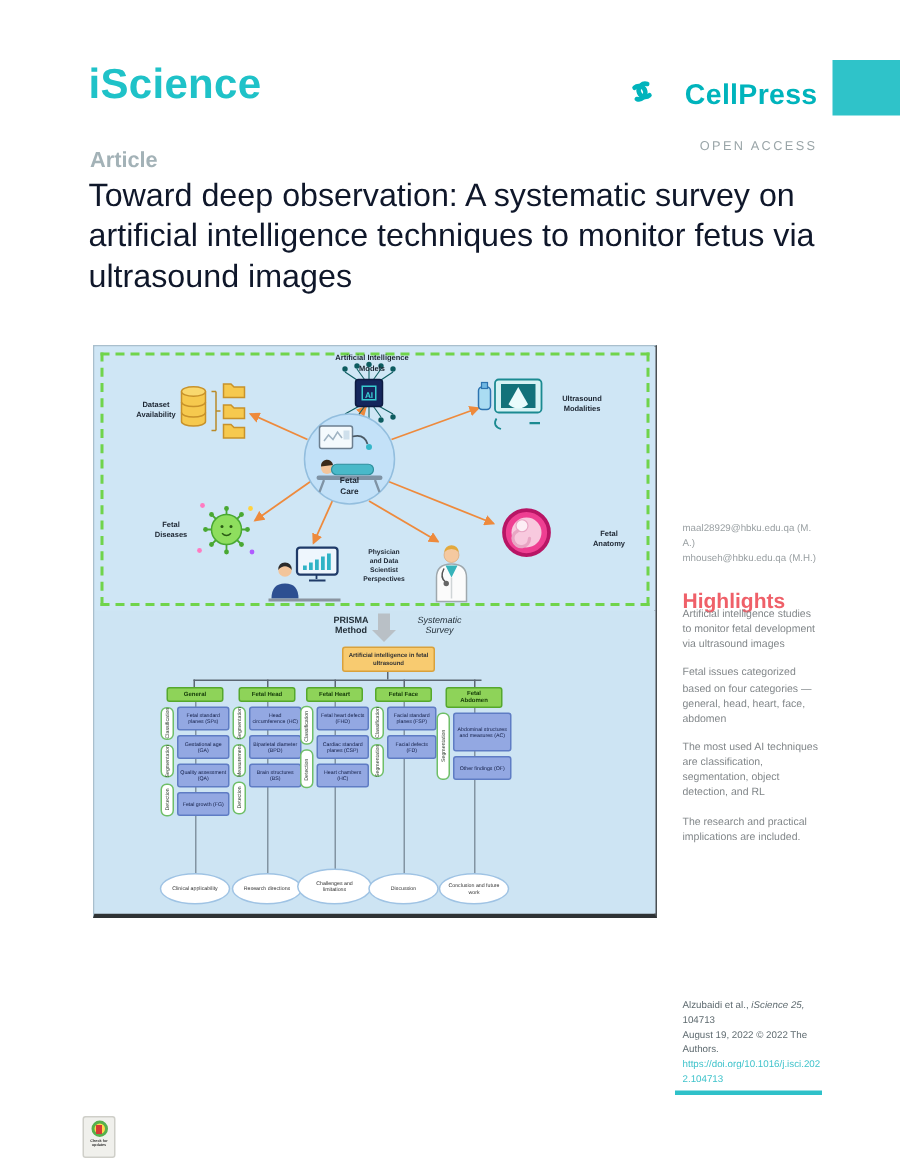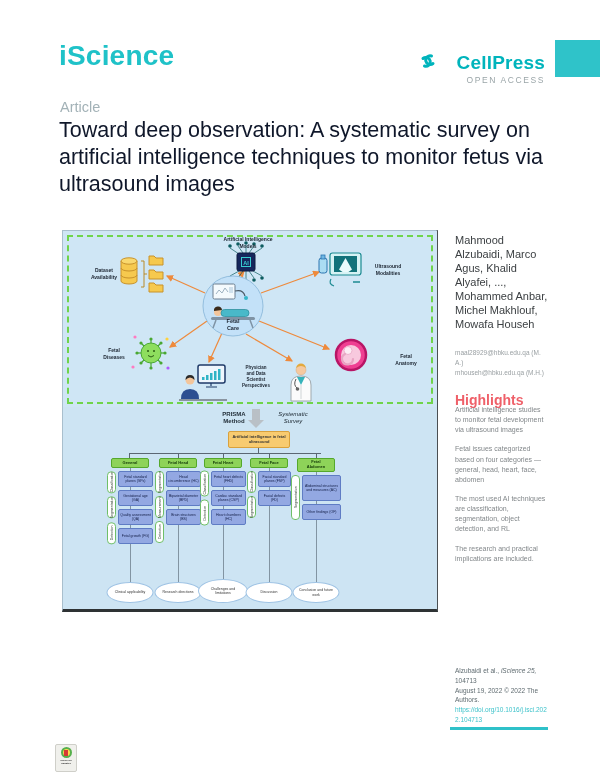--- a/index.html
+++ b/index.html
@@ -5,24 +5,24 @@
   * { margin:0; padding:0; box-sizing:border-box; }
   html,body { background:#ffffff; }
   body { font-family:"Liberation Sans", sans-serif; }
   .page { position:relative; width:600px; height:779px; background:#fff; overflow:hidden; }
 
   
   .journal-logo { position:absolute; left:59px; top:40px; font-size:28px; font-weight:bold; color:#1fc2c8; letter-spacing:.2px; }
   .cellpress { position:absolute; right:55px; top:52px; text-align:right; }
   .cp-row { display:flex; align-items:center; gap:20px; justify-content:flex-start; }
   .cp-name { font-size:19px; font-weight:bold; color:#00b4bc; letter-spacing:.2px; }
-  .cp-oa { font-size:8.5px; color:#9aa5a8; letter-spacing:1.6px; margin-top:1px; }
+  .cp-oa { font-size:8.5px; color:#9aa5a8; letter-spacing:1.6px; margin-top:17px; }
   .corner-rect { position:absolute; left:555px; top:40px; width:45px; height:37px; background:#2fc3c9; }
 
-  .kicker { position:absolute; left:60px; top:99px; font-size:14.5px; font-weight:normal; color:#a3b2b7; }
+  .kicker { position:absolute; left:60px; top:99px; font-size:14.5px; font-weight:bold; color:#a3b2b7; }
   .title { position:absolute; left:59px; top:117px; width:492px; font-size:21.5px; line-height:1.26; font-weight:normal; color:#0f172a; }
 
   
   .figure { position:absolute; left:62px; top:230px; width:376px; height:382px;
             border:1px solid #a9bfcd; border-right:2px solid #4a4f52; border-bottom:3px solid #2e3234; background:#cfe6f5; }
   .ga-top { position:absolute; left:0; top:0; width:374px; height:176px; background:#cfe6f5; }
   .dash-border { position:absolute; left:4px; top:4px; right:4px; bottom:3px; border:2.5px dashed #70d44b; }
   .ga-top svg { position:absolute; left:0; top:0; }
   .alabel { position:absolute; font-weight:bold; font-size:5px; line-height:1.3; text-align:center; color:#1b2430; white-space:pre-line; }
 
@@ -351,21 +351,20 @@
             <div class="bbox" style="min-height:26px;">Abdominal structures and measures (AC)</div>
             <div class="bbox">Other findings (OF)</div>
           </div>
         </div>
         <div class="ellipse">Conclusion and future work</div>
       </div>
     </div>
   </div>
 
   <aside class="sidebar">
-    <div class="authors">Mahmood Alzubaidi, Marco Agus, Khalid Alyafei, ..., Mohammed Anbar, Michel Makhlouf, Mowafa Househ</div>
     <div class="emails">
       <div>maal28929@hbku.edu.qa (M.A.)</div>
       <div>mhouseh@hbku.edu.qa (M.H.)</div>
     </div>
     <div class="hl-title">Highlights</div>
     <div class="hl-items">
       <div class="hl-item">Artificial intelligence studies to monitor fetal development via ultrasound images</div>
       <div class="hl-item">Fetal issues categorized based on four categories — general, head, heart, face, abdomen</div>
       <div class="hl-item">The most used AI techniques are classification, segmentation, object detection, and RL</div>
       <div class="hl-item">The research and practical implications are included.</div>

